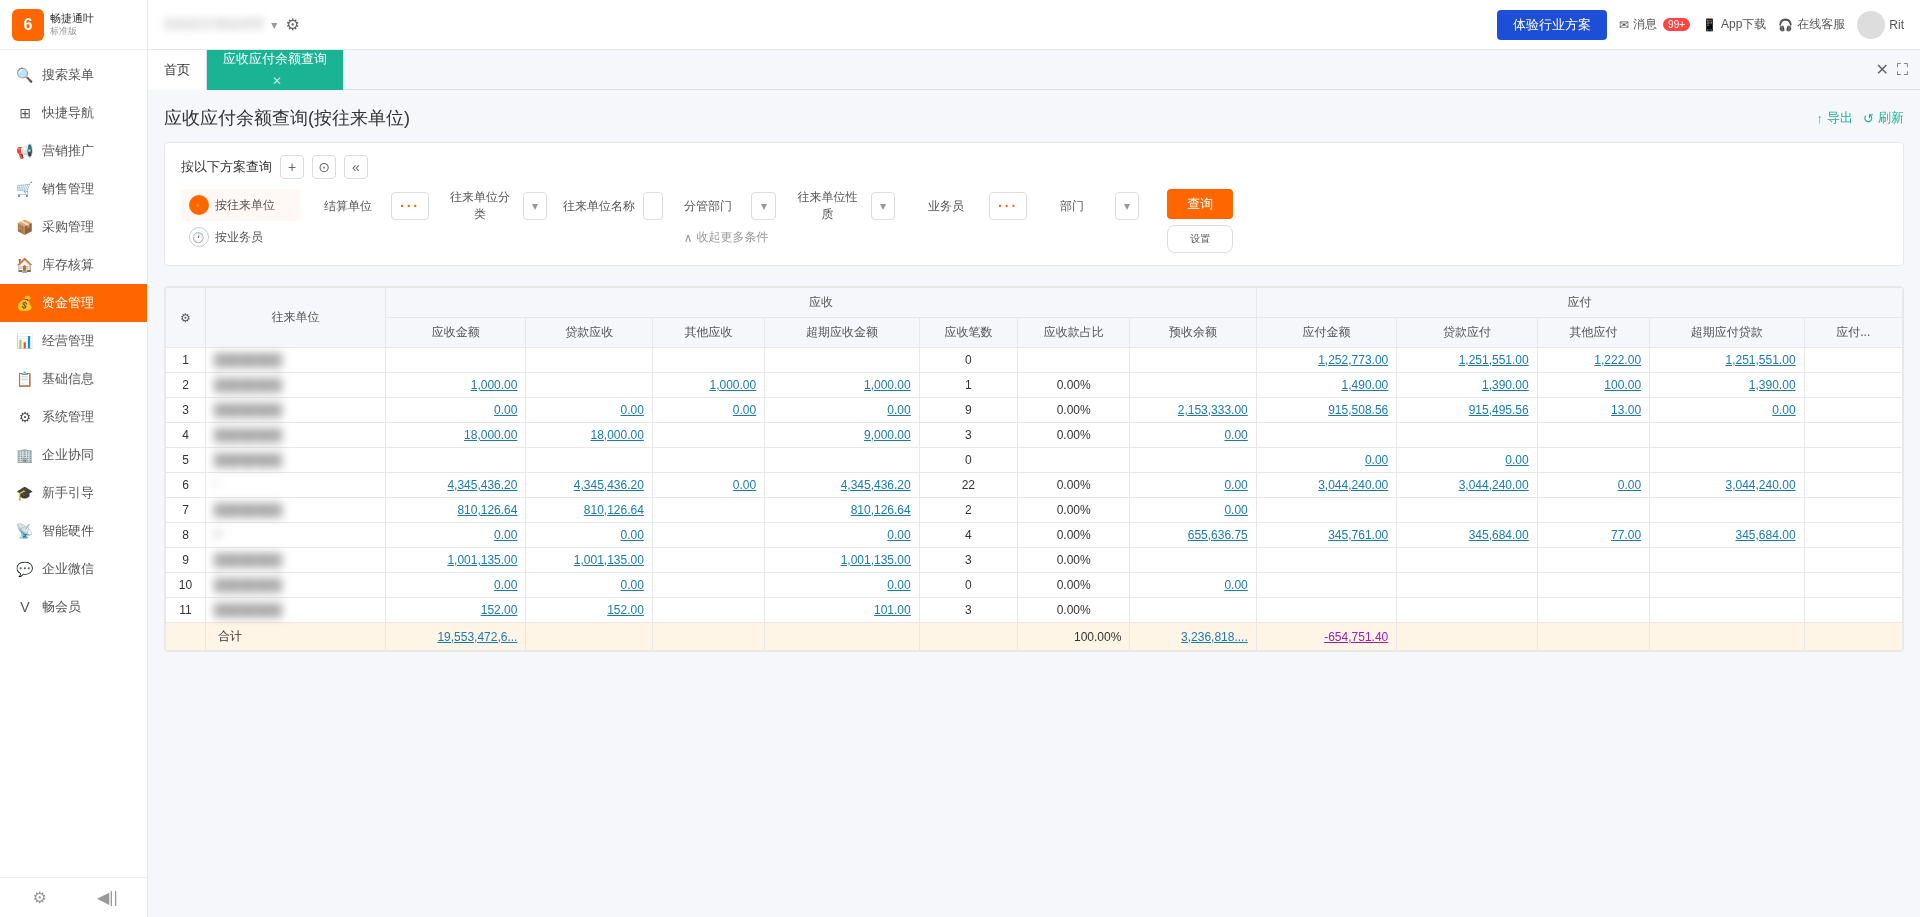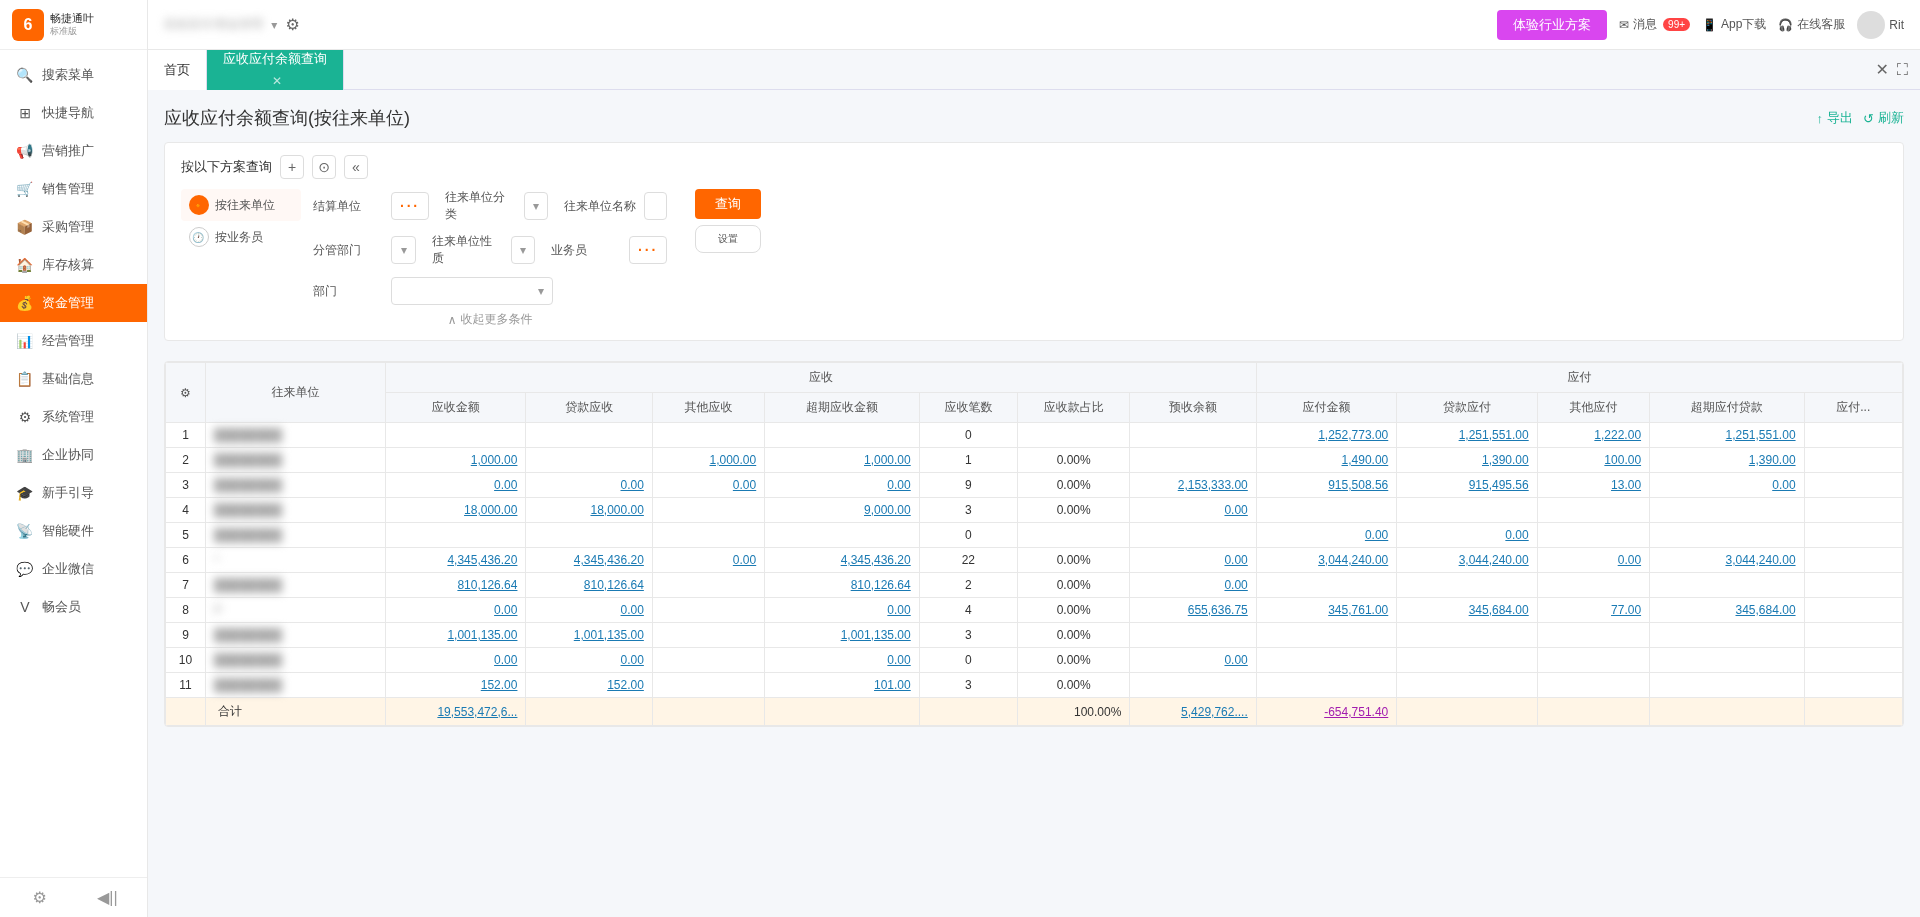--- a/index.html
+++ b/index.html
@@ -22,21 +22,21 @@
     .sidebar-bottom-btn { flex: 1; display: flex; align-items: center; justify-content: center; font-size: 16px; color: #999; cursor: pointer; }
     
     
     .main { flex: 1; display: flex; flex-direction: column; overflow: hidden; }
     
     
     .top-header { height: 50px; background: #fff; display: flex; align-items: center; padding: 0 16px; border-bottom: 1px solid #e8e8e8; gap: 12px; }
     .breadcrumb-area { display: flex; align-items: center; gap: 8px; flex: 1; }
     .breadcrumb-text { color: #999; font-size: 12px; }
     .header-btn { display: flex; align-items: center; gap: 4px; font-size: 12px; color: #555; cursor: pointer; }
-    .industry-btn { background: #d946ef; color: #fff; padding: 6px 16px; border-radius: 4px; font-size: 13px; cursor: pointer; border: none; }
+    .industry-btn { background: #1d4ed8; color: #fff; padding: 6px 16px; border-radius: 4px; font-size: 13px; cursor: pointer; border: none; }
     .badge { background: #ff4444; color: #fff; font-size: 10px; border-radius: 8px; padding: 1px 5px; margin-left: 2px; }
     .user-avatar { width: 28px; height: 28px; background: #ddd; border-radius: 50%; }
     .settings-icon { font-size: 16px; color: #666; cursor: pointer; }
     .chevron-icon { color: #999; font-size: 12px; }
     
     
     .tab-bar { height: 40px; background: #f5f7fa; display: flex; align-items: center; padding: 0; border-bottom: 1px solid #dde; }
     .tab-item { height: 40px; display: flex; align-items: center; padding: 0 16px; cursor: pointer; font-size: 13px; color: #666; gap: 6px; border-right: 1px solid #dde; }
     .tab-item.home { background: #fff; color: #333; }
     .tab-item.active { background: #1ab394; color: #fff; flex-direction: column; }
@@ -51,21 +51,21 @@
     .page-header { display: flex; align-items: center; justify-content: space-between; margin-bottom: 12px; }
     .page-title { font-size: 18px; color: #333; font-weight: 500; }
     .page-header-btns { display: flex; gap: 10px; }
     .header-action-btn { display: flex; align-items: center; gap: 4px; color: #1ab394; font-size: 13px; cursor: pointer; }
     
     
     .filter-area { background: #fff; border: 1px solid #e8e8e8; border-radius: 4px; padding: 12px 16px; margin-bottom: 20px; }
     .filter-toolbar { display: flex; align-items: center; gap: 8px; margin-bottom: 10px; }
     .filter-label { font-size: 13px; color: #333; }
     .filter-icon-btn { width: 24px; height: 24px; display: flex; align-items: center; justify-content: center; border: 1px solid #ddd; border-radius: 4px; cursor: pointer; color: #666; font-size: 14px; }
-    .filter-rows { display: flex; flex-direction: column; gap: 10px; }
+    .filter-rows { display: flex; flex-direction: row; gap: 10px; text-align: center; }
     .filter-row { display: flex; align-items: center; gap: 16px; }
     .filter-item { display: flex; align-items: center; gap: 8px; flex: 1; }
     .filter-item-label { font-size: 12px; color: #555; min-width: 70px; }
     .filter-input { flex: 1; height: 28px; border: 1px solid #ddd; border-radius: 4px; padding: 0 8px; font-size: 12px; display: flex; align-items: center; justify-content: space-between; color: #999; cursor: pointer; }
     .filter-input .dots { color: #ff6600; font-size: 14px; font-weight: bold; letter-spacing: 2px; }
     .filter-select { flex: 1; height: 28px; border: 1px solid #ddd; border-radius: 4px; padding: 0 8px; font-size: 12px; display: flex; align-items: center; justify-content: space-between; cursor: pointer; }
     .filter-select .arrow { color: #999; }
     .collapse-bar { display: flex; align-items: center; justify-content: center; margin-top: 6px; color: #999; font-size: 12px; cursor: pointer; gap: 4px; }
     
     
@@ -545,21 +545,21 @@
             <tfoot>
               <tr class="total-row">
                 <td class="settings-cell"></td>
                 <td style="padding-left:12px;">合计</td>
                 <td class="num">19,553,472,6...</td>
                 <td></td>
                 <td></td>
                 <td></td>
                 <td></td>
                 <td class="num-plain">100.00%</td>
-                <td class="num">5,429,762....</td>
+                <td class="num">3,236,818....</td>
                 <td class="num-neg" style="color:#a21caf;text-decoration:underline;cursor:pointer;text-align:right;">-654,751.40</td>
                 <td></td>
                 <td></td>
                 <td></td>
                 <td></td>
               </tr>
             </tfoot>
           </table>
         </div>
       </div>

